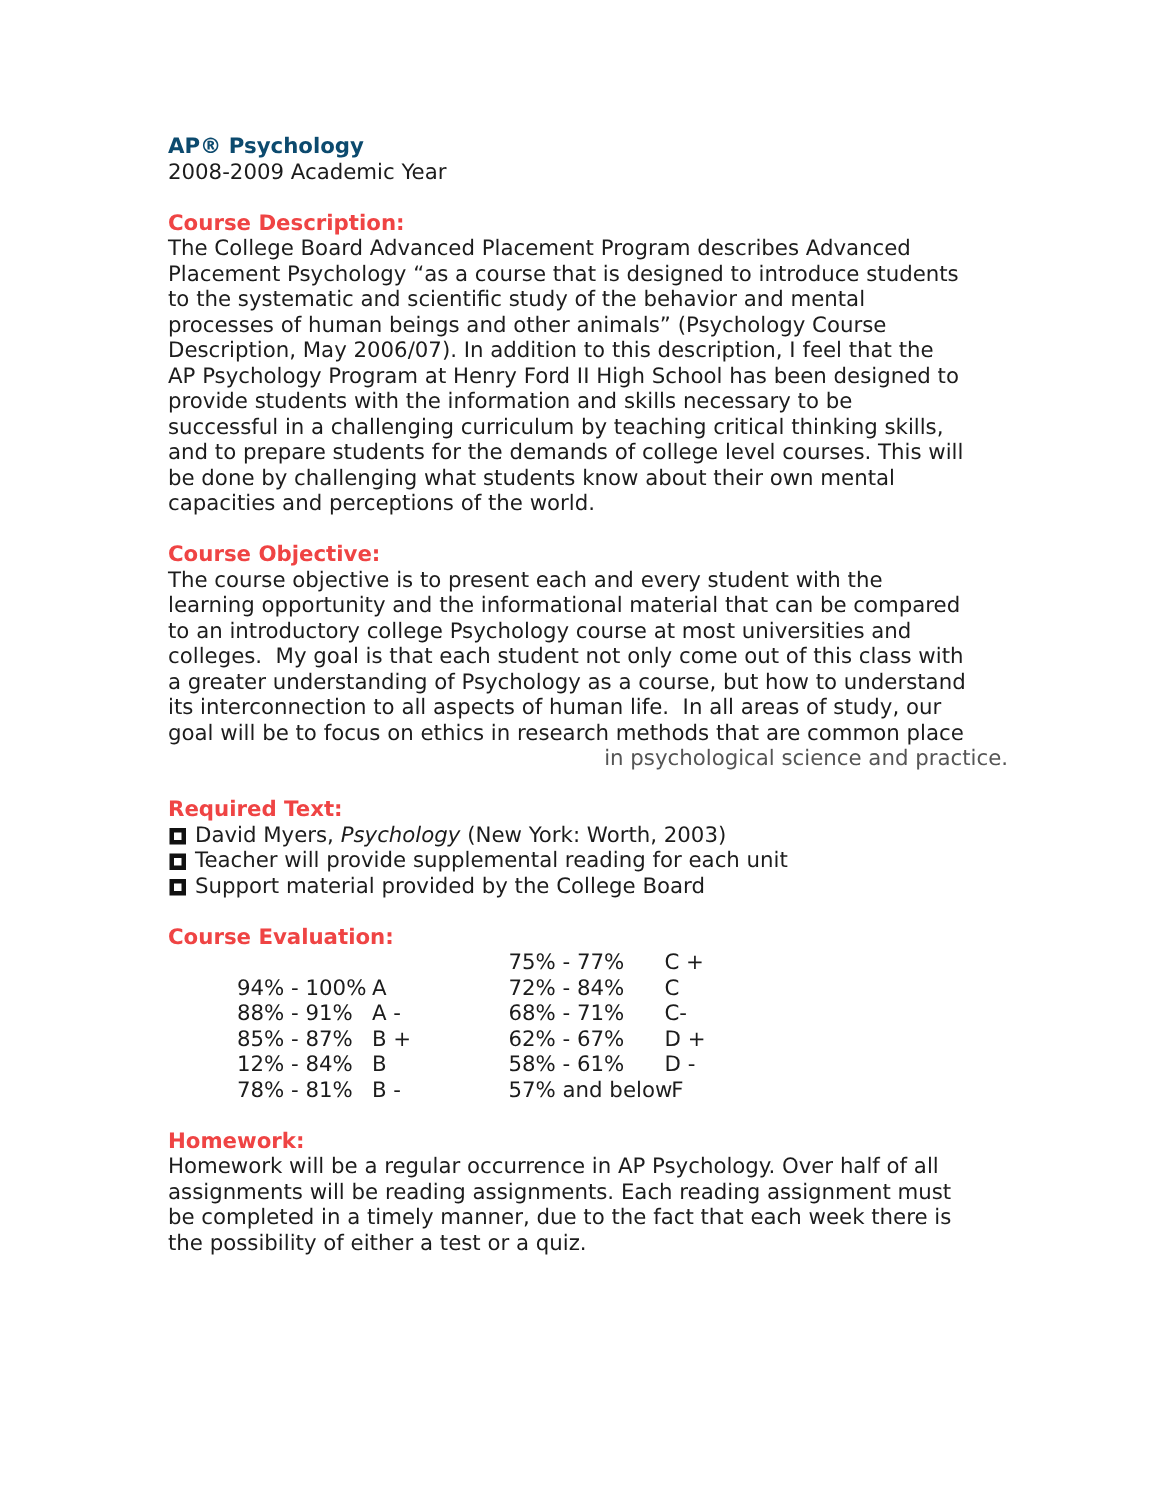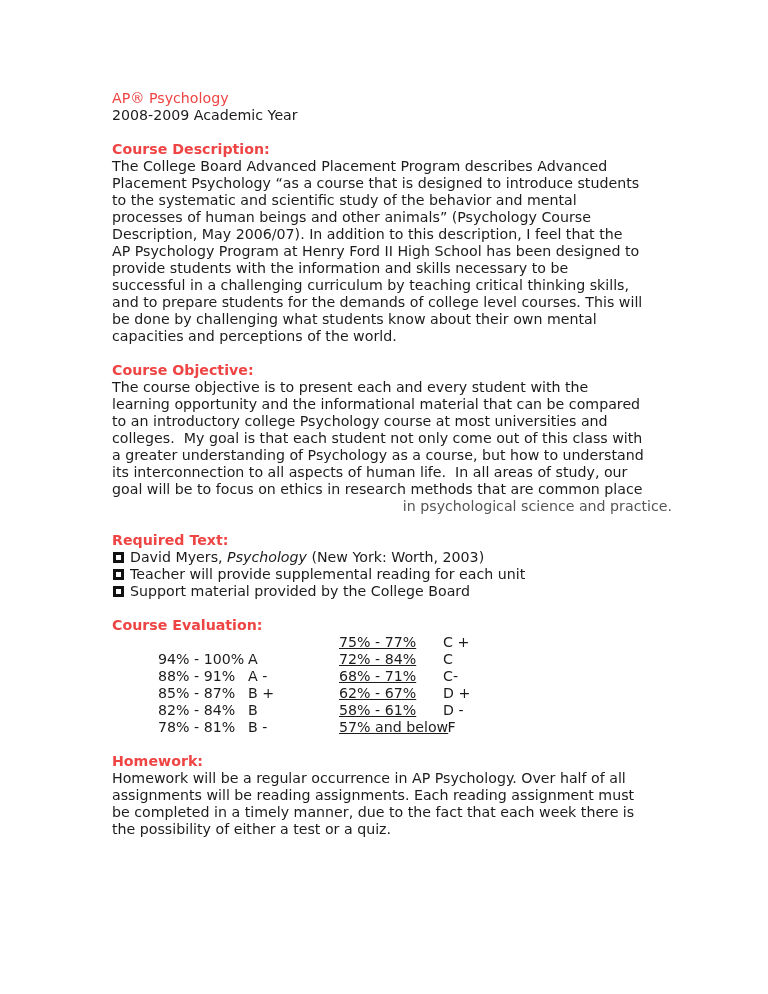--- a/index.html
+++ b/index.html
@@ -16,21 +16,21 @@
       font-size: 14.2px;
       line-height: 17px;
       color: #1c1c1c;
     }
     .page {
       position: absolute;
       left: 112px;
       top: 90px;
       width: 560px;
     }
-    .bold { font-weight: normal; color: #ef4444; }
+    .bold { font-weight: bold; color: #0c4a6e; }
     p { margin: 0; }
     .section { margin-top: 17px; }
     .heading { font-weight: bold; color: #ef4444; }
     .muted { color: #555555; text-align: right; }
     .list { margin: 0; padding: 0; list-style: none; }
     .list li { position: relative; padding-left: 18px; }
     .bullet {
       position: absolute;
       left: 1px;
       top: 3px;
@@ -52,21 +52,21 @@
       height: 102px;
       margin-top: 0;
     }
     .gcol {
       position: absolute;
       top: 0;
     }
     .grow { height: 17px; white-space: pre; }
     .col-l-range { left: 46px; top: 17px; }
     .col-l-grade { left: 136px; top: 17px; }
-    .col-r-range { left: 227px; top: 0; text-decoration: underline; }
+    .col-r-range { left: 227px; top: 0; }
     .col-r-grade { left: 331px; top: 0; }
   </style>
 </head>
 <body>
 
 <div class="page">
 
   <div>
     <p class="bold">AP® Psychology</p>
     <p>2008-2009 Academic Year</p>
@@ -117,21 +117,21 @@
     </ul>
   </div>
 
   <div class="section">
     <p class="heading">Course Evaluation:</p>
     <div class="grades">
       <div class="gcol col-l-range">
         <div class="grow">94% - 100%</div>
         <div class="grow">88% - 91%</div>
         <div class="grow">85% - 87%</div>
-        <div class="grow">82% - 84%</div>
+        <div class="grow">12% - 84%</div>
         <div class="grow">78% - 81%</div>
       </div>
       <div class="gcol col-l-grade">
         <div class="grow">A</div>
         <div class="grow">A -</div>
         <div class="grow">B +</div>
         <div class="grow">B</div>
         <div class="grow">B -</div>
       </div>
       <div class="gcol col-r-range">

